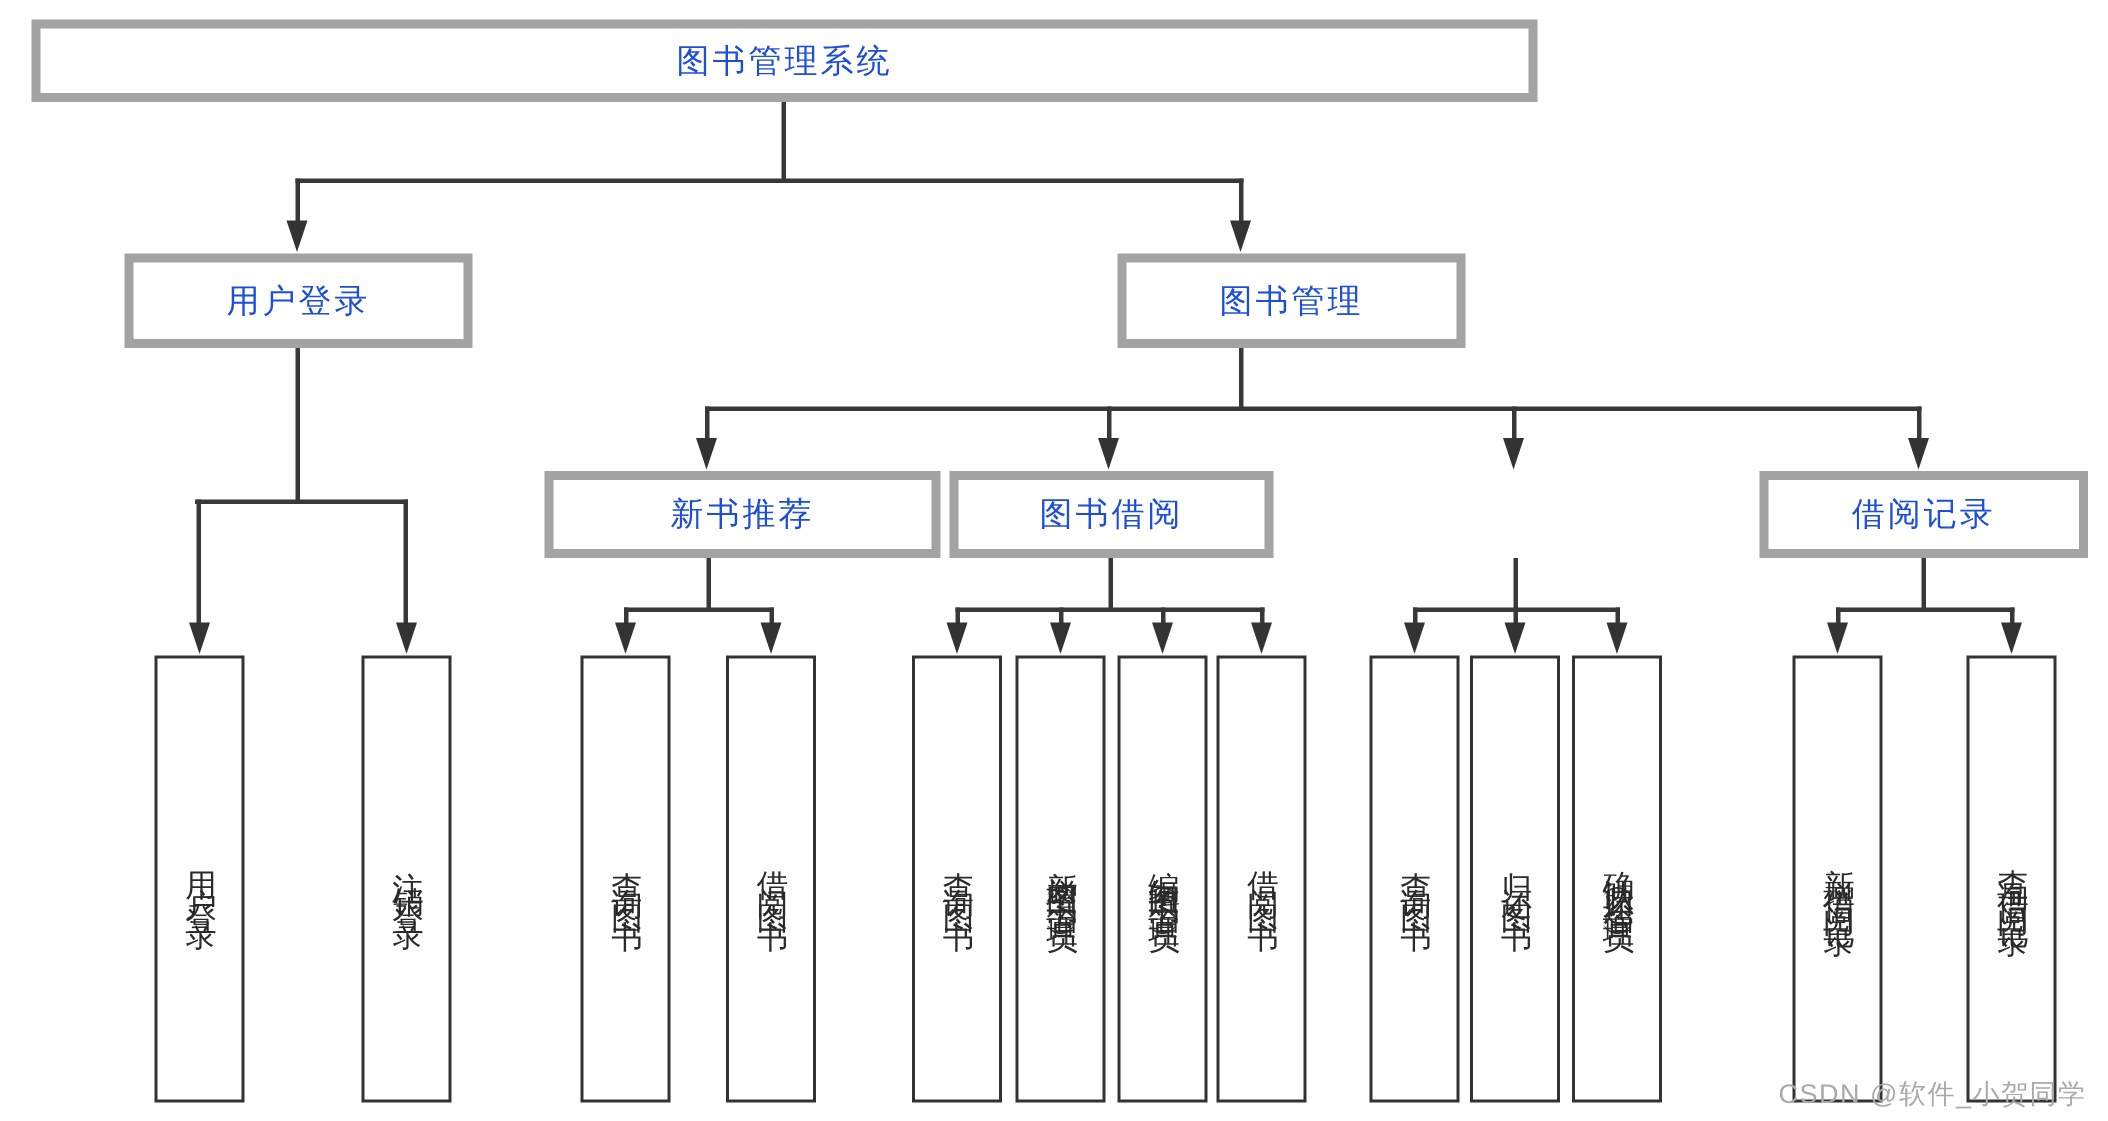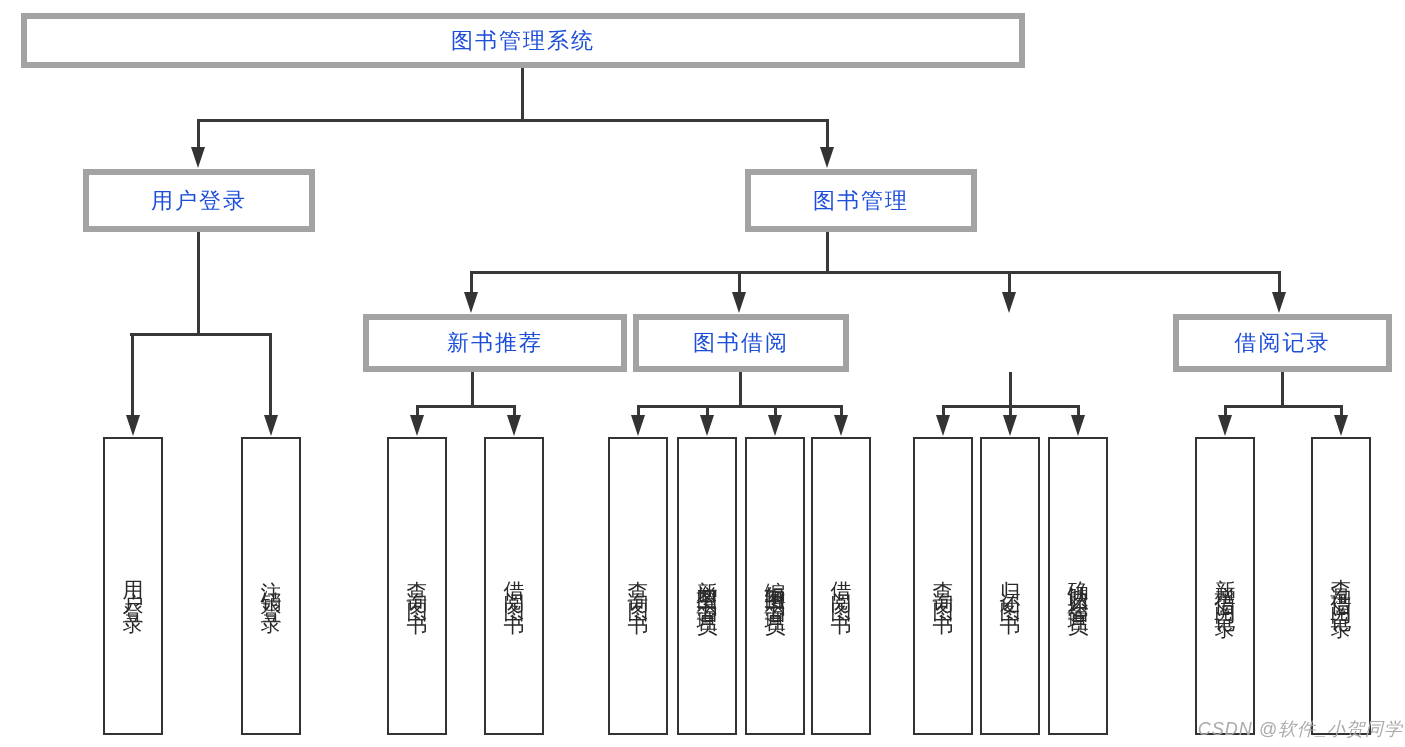--- a/index.html
+++ b/index.html
@@ -35,26 +35,25 @@
   .vline { position:absolute; width:3px;  background:#383838; }
   .hline { position:absolute; height:3px; background:#383838; }
   .arrow {
     position:absolute; width:0; height:0;
     border-left:7px solid transparent;
     border-right:7px solid transparent;
     border-top:21px solid #333333;
   }
   .watermark {
     position:absolute;
-    right:2px; bottom:6px;
+    right:14px; bottom:6px;
     font-size:18px;
     color:#aaaaaa;
     letter-spacing:1px;
     z-index:5;
-    font-style:italic;
   }
 </style>
 </head>
 <body>
 
 <div id="canvas">
 
   <div class="box" style="left:21px; top:13px; width:1004px; height:55px;">图书管理系统</div>
 
   <div class="vline" style="left:521px; top:68px;  height:53px;"></div>

